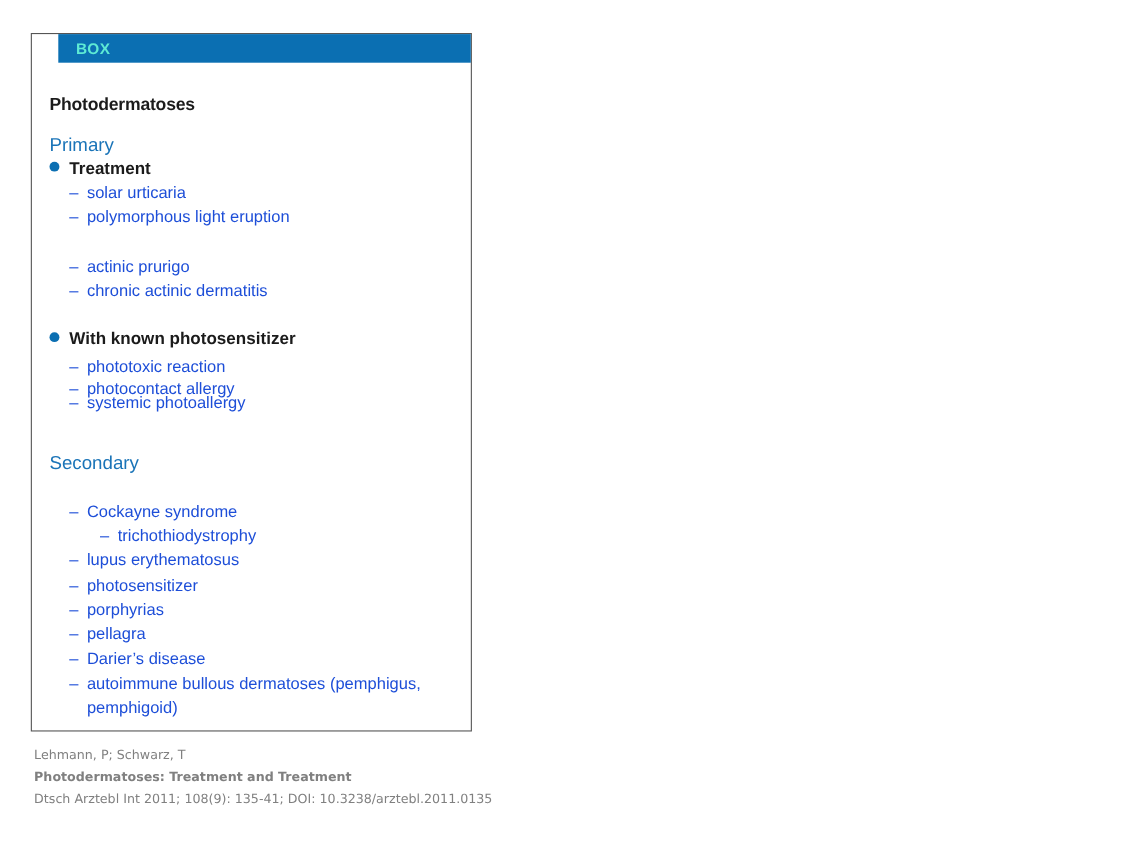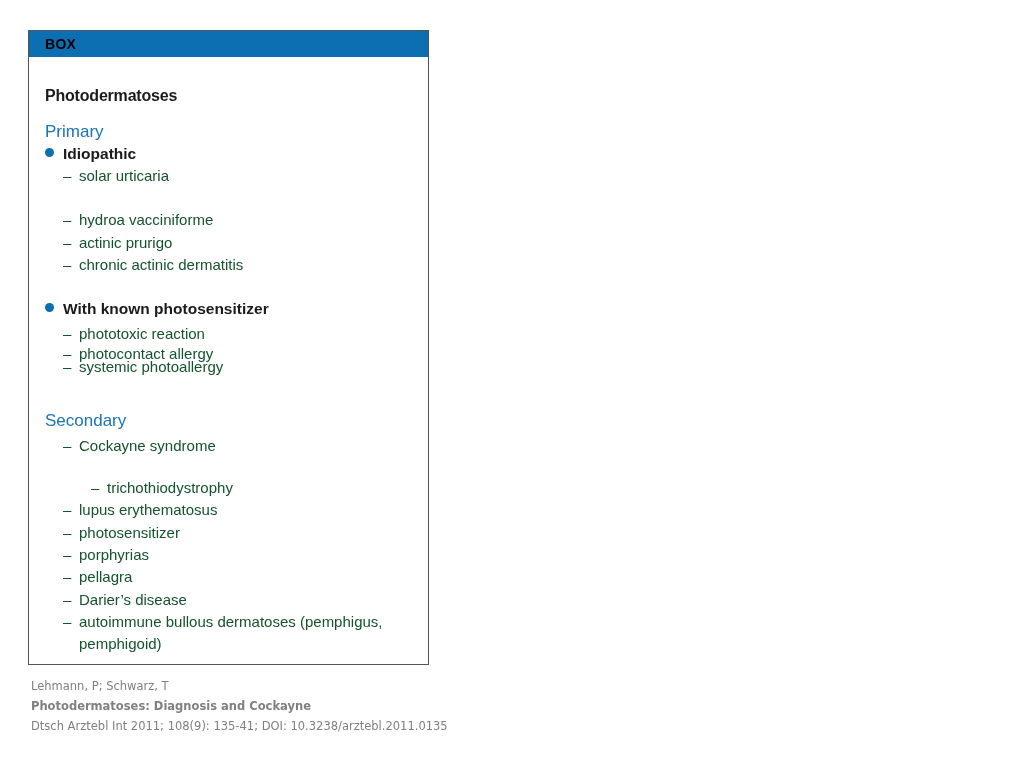--- a/index.html
+++ b/index.html
@@ -1,58 +1,58 @@
 <!DOCTYPE html>
 <html><head>
 <meta charset="utf-8">
 <style>
   html, body { margin:0; padding:0; background:#ffffff; }
   body { width:1024px; height:768px; position:relative; overflow:hidden; font-family:"Liberation Sans", sans-serif; }
   .box { position:absolute; left:28px; top:30px; width:401px; height:635px; border:1px solid #555; box-sizing:border-box; background:#fff; }
-  .box-header { height:26px; background:#0b6fb2; color:#000000; font-weight:bold; font-size:14px; line-height:27px; padding-left:16px; letter-spacing:0.3px; }
+  .box-header { height:26px; background:#0b6fb2; color:#5eead4; font-weight:bold; font-size:14px; line-height:27px; padding-left:16px; letter-spacing:0.3px;margin-left:24px; }
   .title { position:absolute; left:16px; top:56px; font-size:16px; font-weight:bold; color:#1b1b1b; letter-spacing:-0.2px; }
   .section { position:absolute; left:16px; font-size:17px; color:#1a74b8; }
   .bullet { position:absolute; left:16px; font-size:15.5px; color:#1b1b1b; font-weight:bold; }
   .bullet .dot { display:inline-block; width:9px; height:9px; border-radius:50%; background:#0b6fb2; margin-right:9px; vertical-align:middle; position:relative; top:-2px; }
-  .item { position:absolute; left:34px; font-size:15px; color:#14532d; white-space:nowrap; line-height:22.4px; }
+  .item { position:absolute; left:34px; font-size:15px; color:#1d4ed8; white-space:nowrap; line-height:22.4px; }
   .item .dash { display:inline-block; width:16px; }
   .item .cont { display:block; padding-left:16px; }
   .caption { position:absolute; left:31px; font-family:"DejaVu Sans", sans-serif; font-size:11.5px; color:#808080; }
   .caption.bold { font-weight:bold; }
 </style>
 </head>
 <body>
 
 <div class="box">
   <div class="box-header">BOX</div>
   <div class="title">Photodermatoses</div>
 
   <div class="section" style="top:91px;">Primary</div>
 
   <div class="bullet" style="top:114px;">
-    <span class="dot"></span><span>Idiopathic</span>
+    <span class="dot"></span><span>Treatment</span>
   </div>
   <div class="item" style="top:134px;"><span class="dash">–</span><span>solar urticaria</span></div>
-  <div class="item" style="top:178px;"><span class="dash">–</span><span>hydroa vacciniforme</span></div>
+  <div class="item" style="top:156px;"><span class="dash">–</span><span>polymorphous light eruption</span></div>
   <div class="item" style="top:201px;"><span class="dash">–</span><span>actinic prurigo</span></div>
   <div class="item" style="top:223px;"><span class="dash">–</span><span>chronic actinic dermatitis</span></div>
 
   <div class="bullet" style="top:269px;">
     <span class="dot"></span><span>With known photosensitizer</span>
   </div>
   <div class="item" style="top:292px;"><span class="dash">–</span><span>phototoxic reaction</span></div>
   <div class="item" style="top:312px;"><span class="dash">–</span><span>photocontact allergy</span></div>
   <div class="item" style="top:325px;"><span class="dash">–</span><span>systemic photoallergy</span></div>
 
   <div class="section" style="top:380px;">Secondary</div>
-  <div class="item" style="top:404px;"><span class="dash">–</span><span>Cockayne syndrome</span></div>
+  <div class="item" style="top:424px;"><span class="dash">–</span><span>Cockayne syndrome</span></div>
   <div class="item" style="top:446px;margin-left:28px;"><span class="dash">–</span><span>trichothiodystrophy</span></div>
   <div class="item" style="top:468px;"><span class="dash">–</span><span>lupus erythematosus</span></div>
   <div class="item" style="top:491px;"><span class="dash">–</span><span>photosensitizer</span></div>
   <div class="item" style="top:513px;"><span class="dash">–</span><span>porphyrias</span></div>
   <div class="item" style="top:535px;"><span class="dash">–</span><span>pellagra</span></div>
   <div class="item" style="top:558px;"><span class="dash">–</span><span>Darier’s disease</span></div>
   <div class="item" style="top:580px;"><span class="dash">–</span><span>autoimmune bullous dermatoses (pemphigus,</span><span class="cont">pemphigoid)</span></div>
 </div>
 
 <div class="caption" style="top:679px;">Lehmann, P; Schwarz, T</div>
-<div class="caption bold" style="top:699px;">Photodermatoses: Diagnosis and Cockayne</div>
+<div class="caption bold" style="top:699px;">Photodermatoses: Treatment and Treatment</div>
 <div class="caption" style="top:719px;">Dtsch Arztebl Int 2011; 108(9): 135-41; DOI: 10.3238/arztebl.2011.0135</div>
 
 </body></html>

